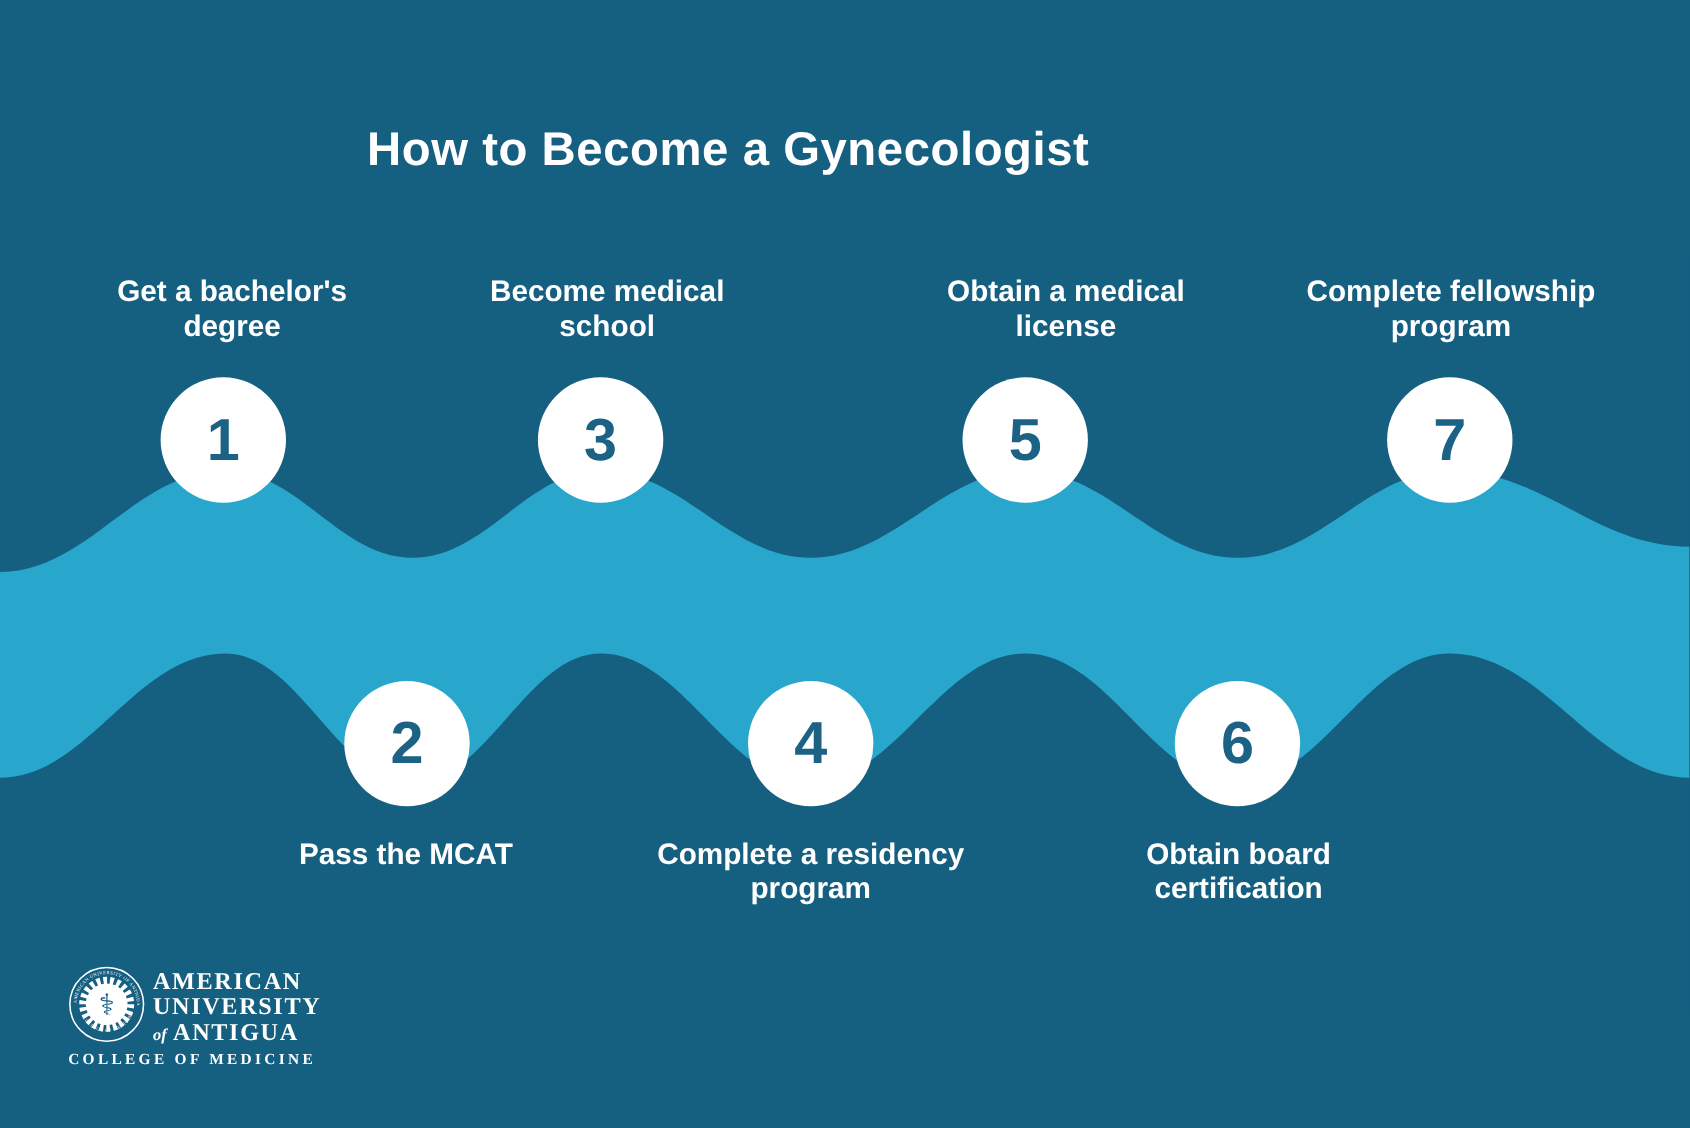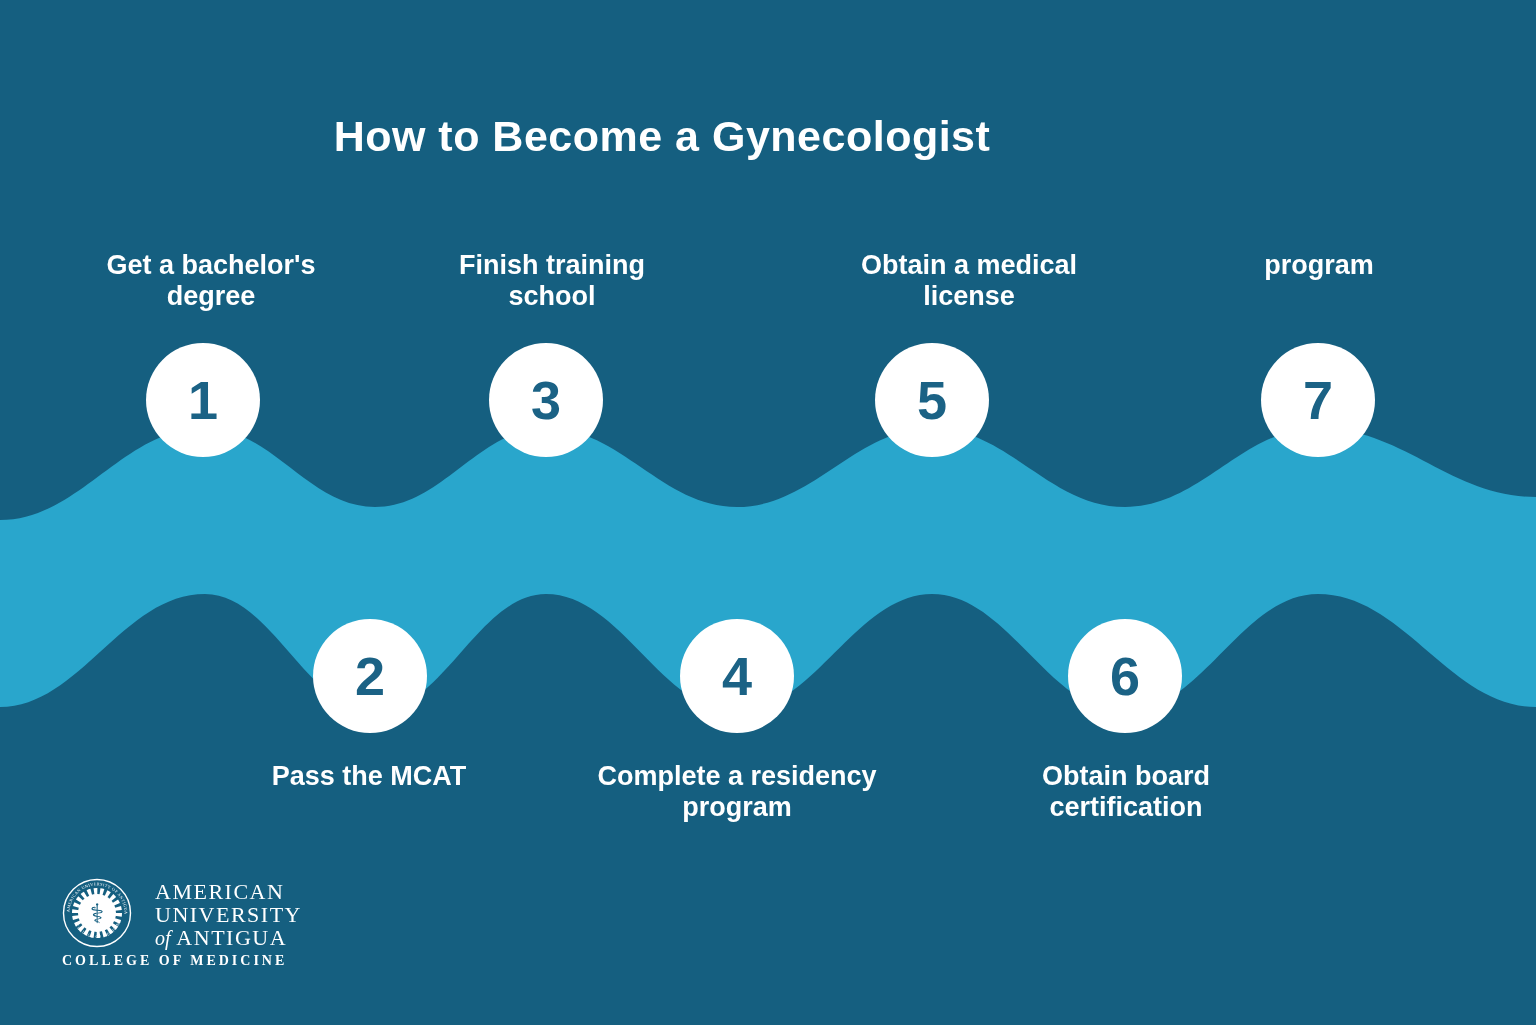--- a/index.html
+++ b/index.html
@@ -76,32 +76,32 @@
 
   .logo{
     position:absolute;
     left:62px;top:878px;
     z-index:3;
     color:var(--txt);
   }
   .logo-row{display:flex;align-items:flex-start;}
   .seal{width:70px;height:70px;flex:0 0 70px;}
   .logo-text{
-    margin-left:23px;
+    margin-left:7px;
     margin-top:2px;
     font-family:"Liberation Serif", serif;
-    font-weight:400;
+    font-weight:700;
     font-size:22px;
     line-height:23px;
     letter-spacing:1.5px;
     white-space:nowrap;
   }
   .of-word{
     font-style:italic;
-    font-size:20px;
+    font-size:15px;
     letter-spacing:0;
     text-transform:lowercase;
   }
   .college-line{
     margin-top:3px;
     font-family:"Liberation Serif", serif;
     font-weight:700;
     font-size:14px;
     letter-spacing:3px;
     white-space:nowrap;
@@ -161,36 +161,37 @@
 
   <div class="step-label l1">
     <div>Get a bachelor's</div>
     <div>degree</div>
   </div>
   <div class="step-label l2">
     <div>Pass the MCAT</div>
     <div></div>
   </div>
   <div class="step-label l3">
-    <div>Finish training</div>
+    <div>Become medical</div>
     <div>school</div>
   </div>
   <div class="step-label l4">
     <div>Complete a residency</div>
     <div>program</div>
   </div>
   <div class="step-label l5">
     <div>Obtain a medical</div>
     <div>license</div>
   </div>
   <div class="step-label l6">
     <div>Obtain board</div>
     <div>certification</div>
   </div>
   <div class="step-label l7">
+    <div>Complete fellowship</div>
     <div>program</div>
   </div>
 
   <div class="logo">
     <div class="logo-row">
       <svg class="seal" viewBox="0 0 70 70" aria-hidden="true">
         <defs>
           <path id="sealTopArc" d="M 7.5 35 A 27.5 27.5 0 0 1 62.5 35" fill="none"></path>
           <path id="sealBotArc" d="M 10 35 A 25 25 0 0 0 60 35" fill="none"></path>
         </defs>

